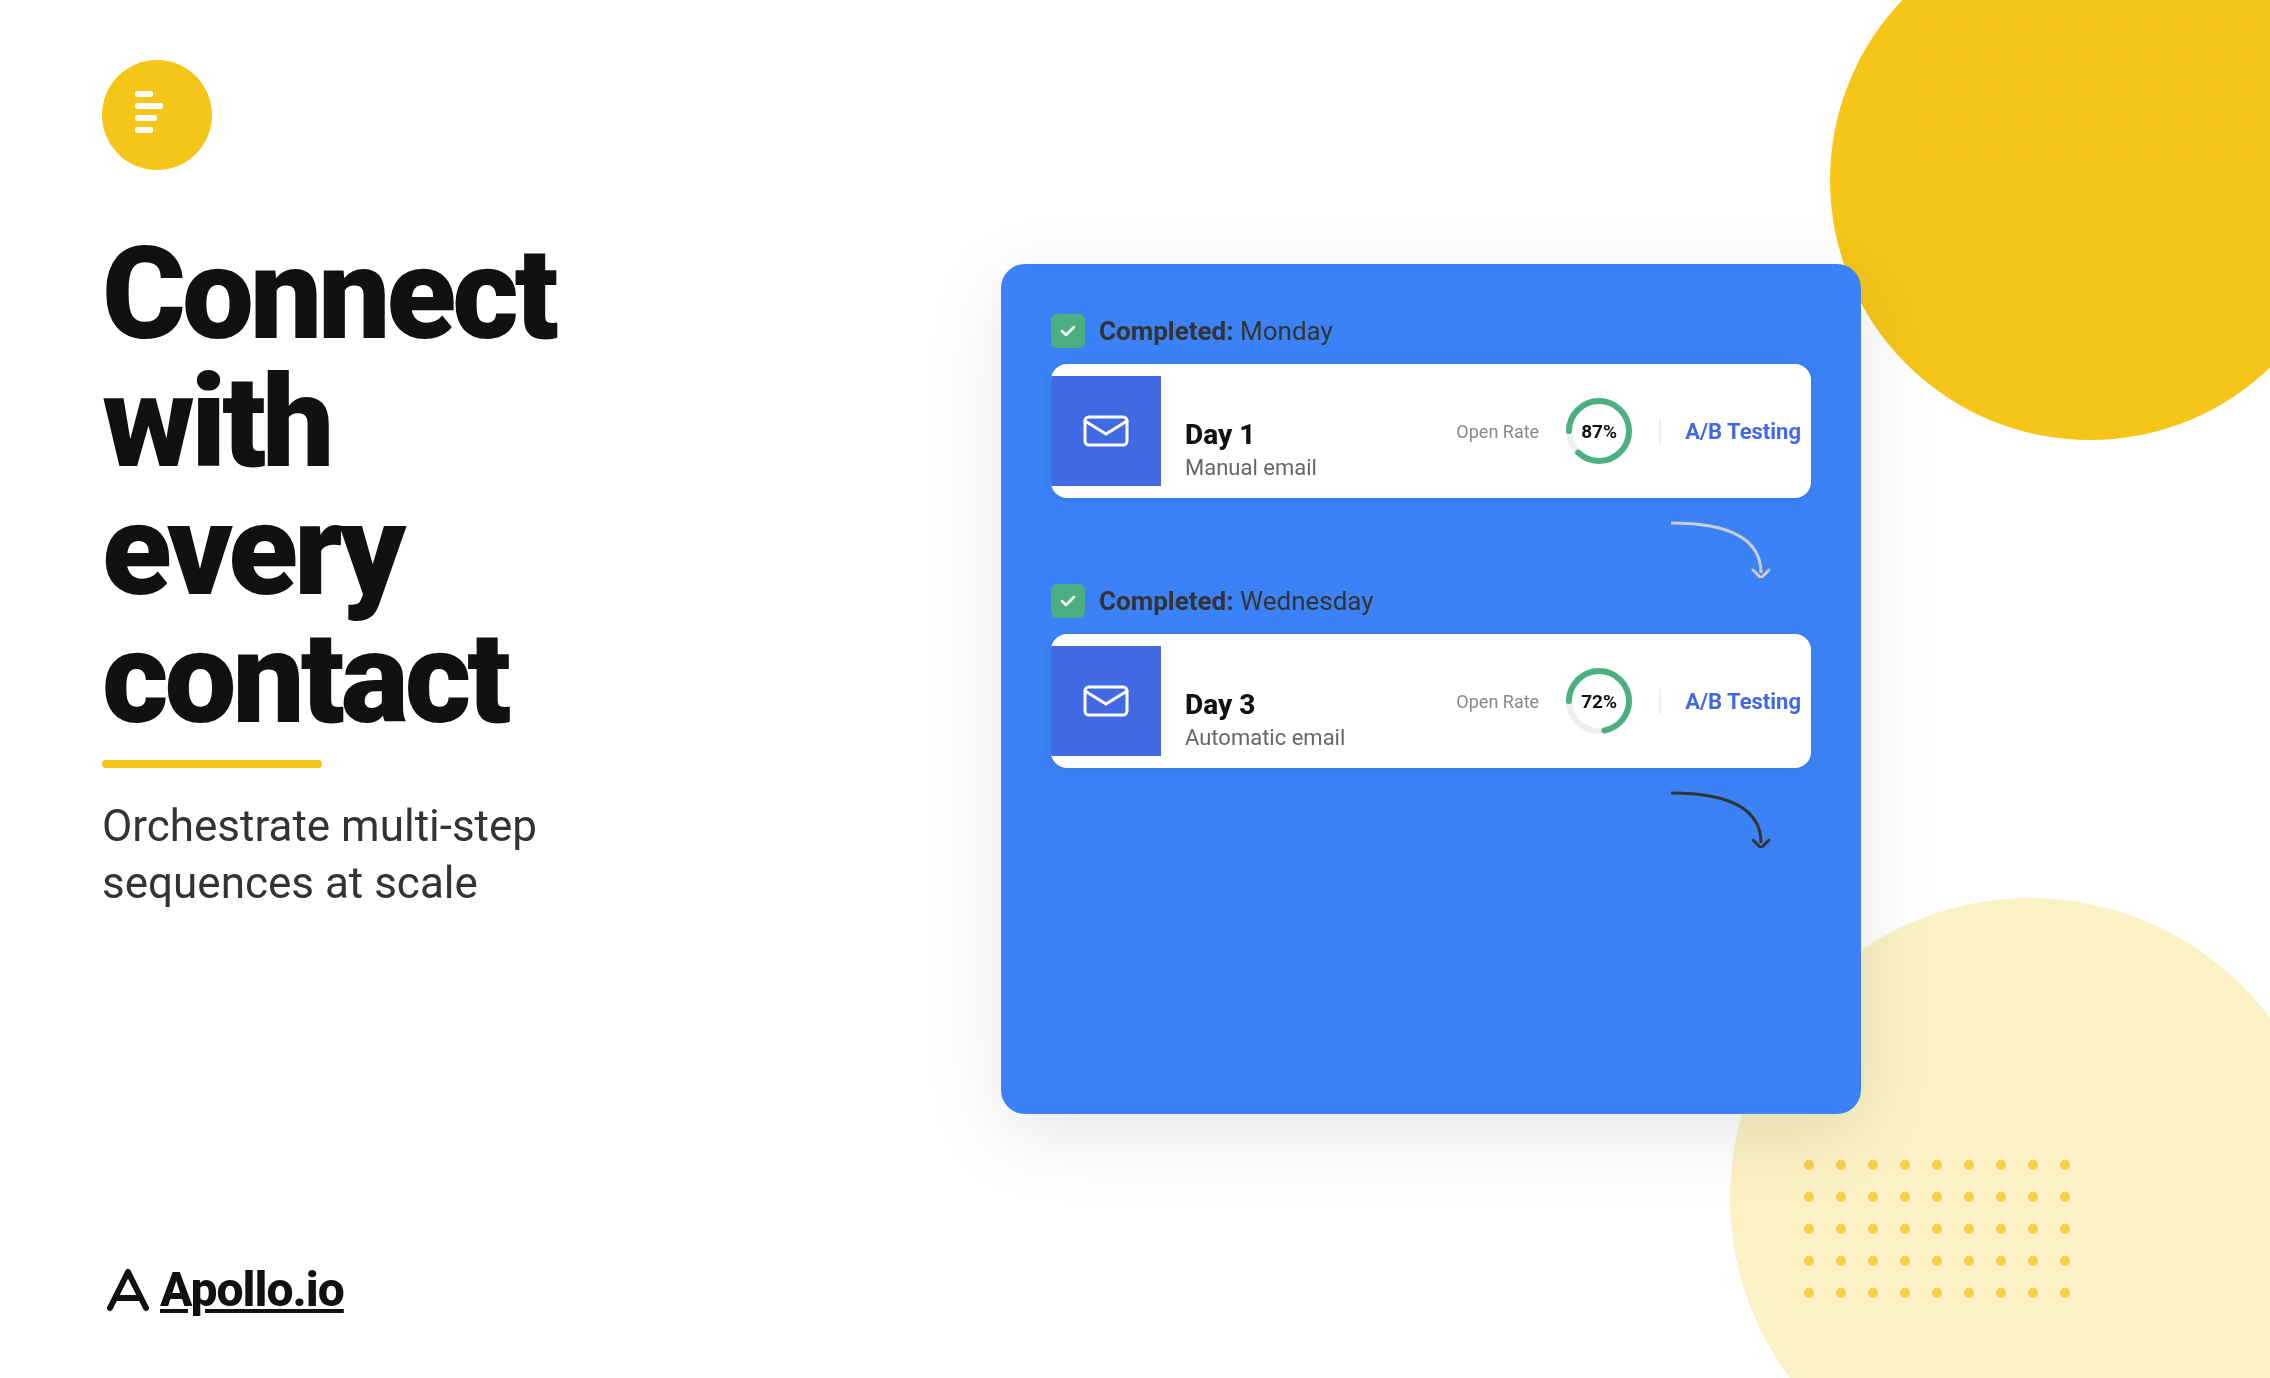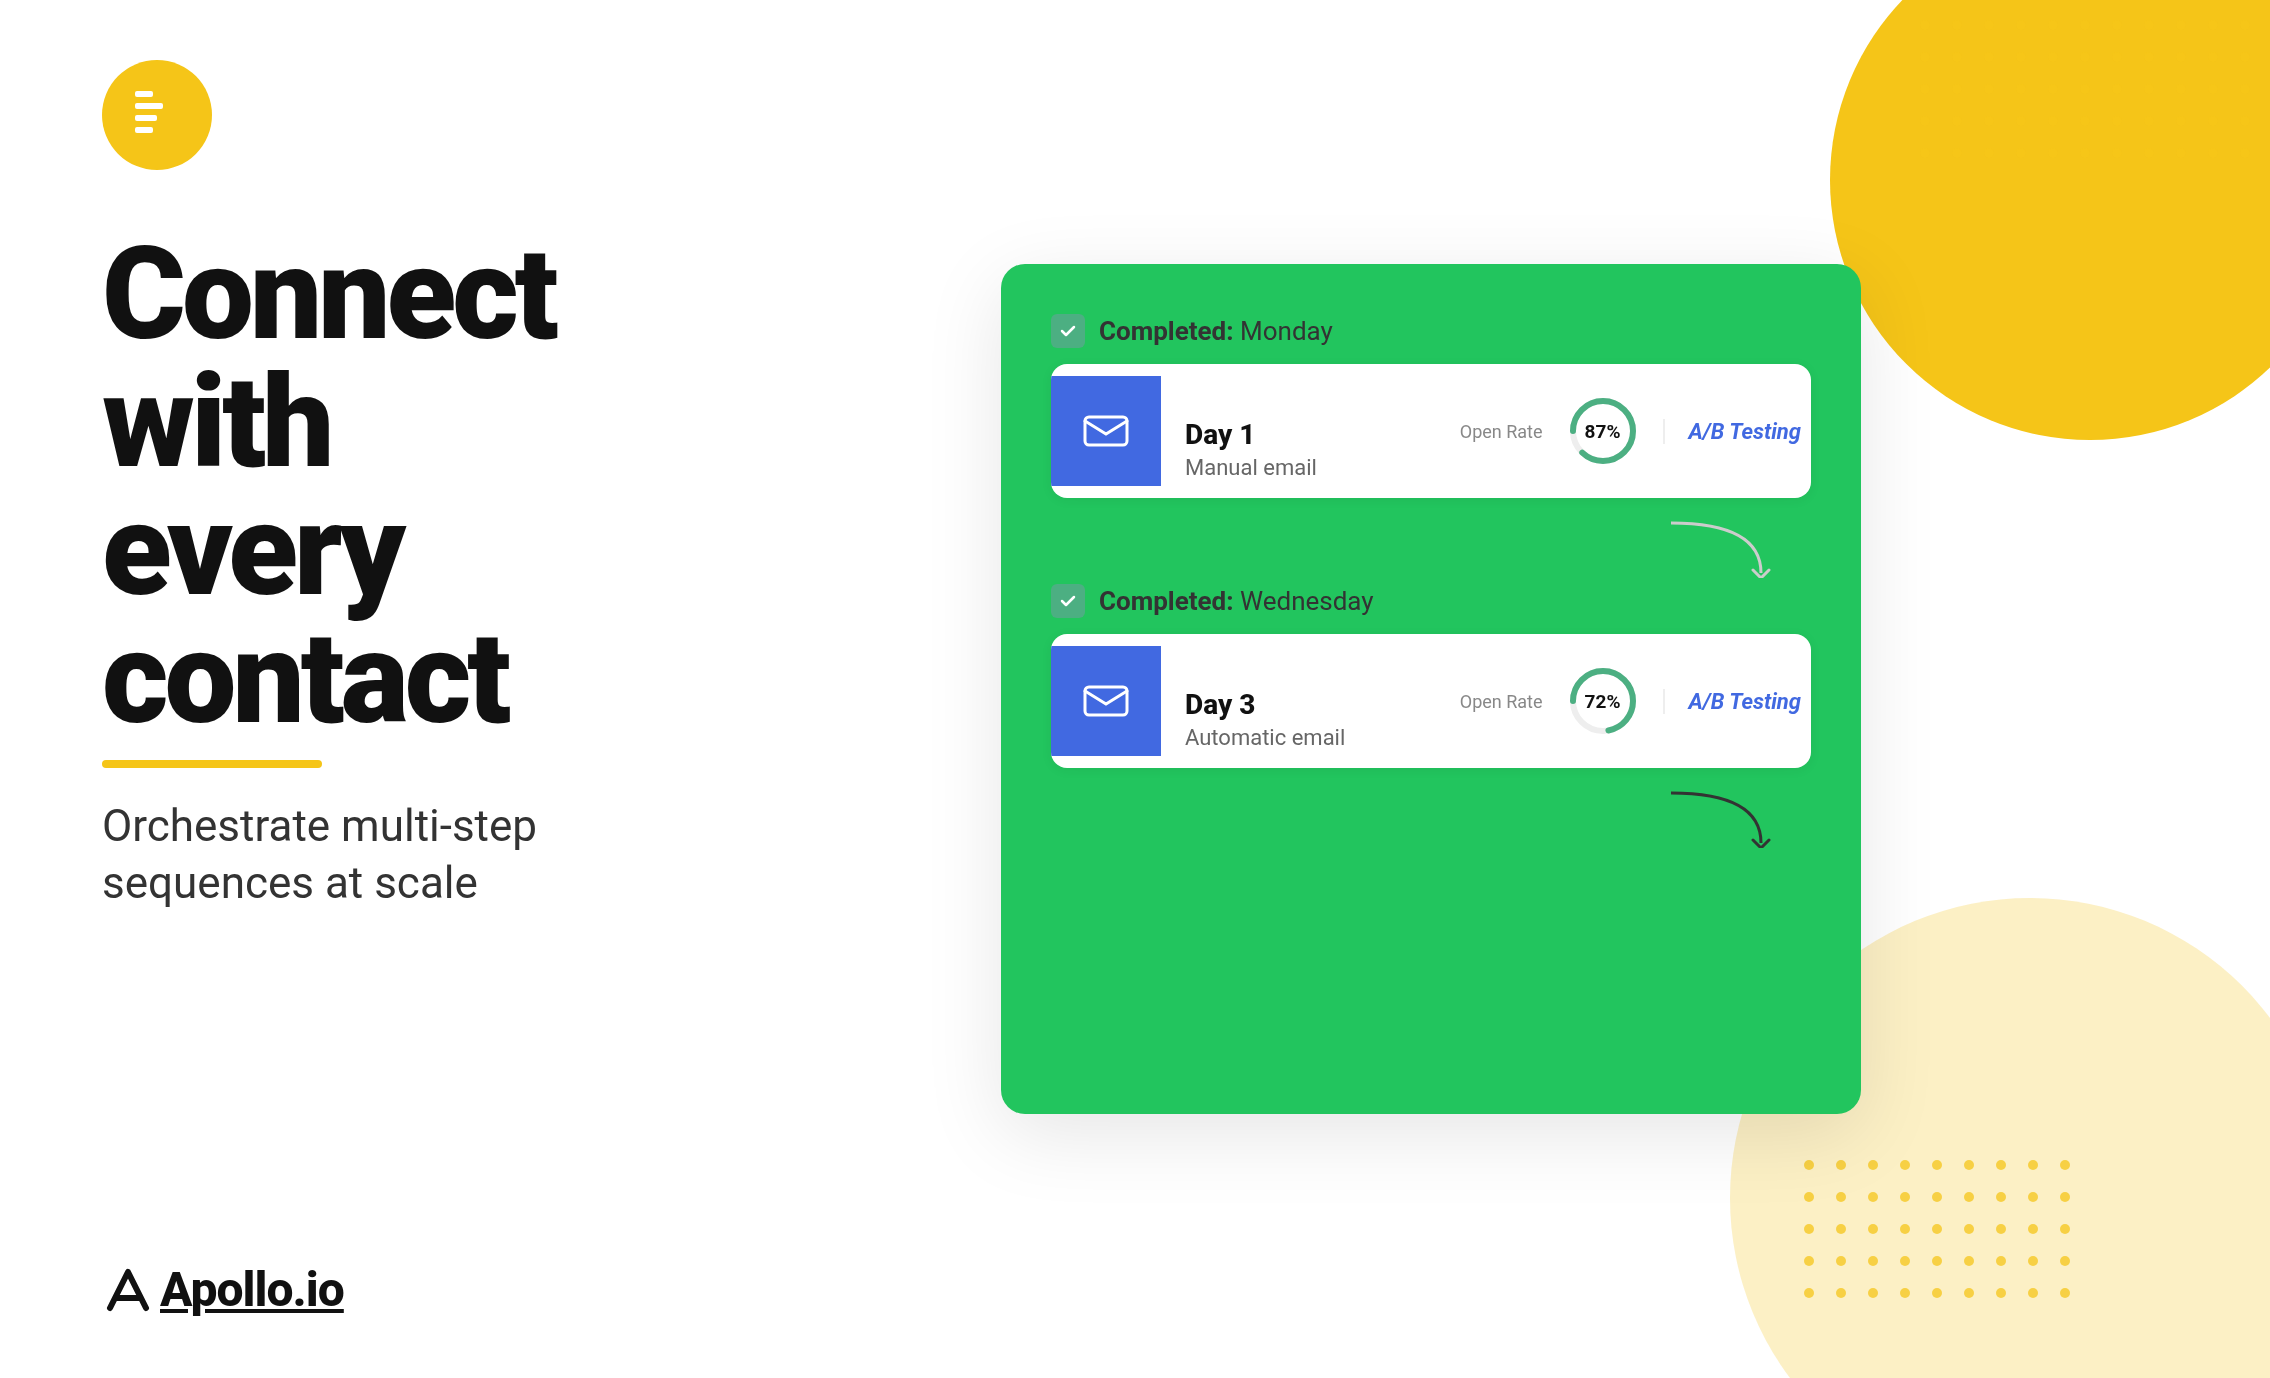--- a/index.html
+++ b/index.html
@@ -121,21 +121,21 @@
       position: absolute;
       bottom: 80px;
       right: 200px;
       z-index: 2;
     }
 
     
     .sequence-card {
       position: relative;
       z-index: 3;
-      background: #22c55e;
+      background: #3b82f6;
       border-radius: 24px;
       padding: 50px 50px;
       width: 860px;
       min-height: 850px;
       box-shadow: 0 20px 80px rgba(0,0,0,0.10);
     }
 
     
     .step-group {
       margin-bottom: 30px;
@@ -259,21 +259,20 @@
       color: #111111;
     }
 
     .ab-testing-badge {
       font-size: 22px;
       font-weight: 700;
       color: #4169E1;
       border-left: 2px solid #eeeeee;
       padding-left: 24px;
       padding-right: 10px;
-      font-style: italic;
     }
 
     .view-transcript-btn {
       font-size: 22px;
       font-weight: 600;
       color: #4169E1;
       border-left: 2px solid #eeeeee;
       padding-left: 30px;
       padding-right: 10px;
       cursor: pointer;

